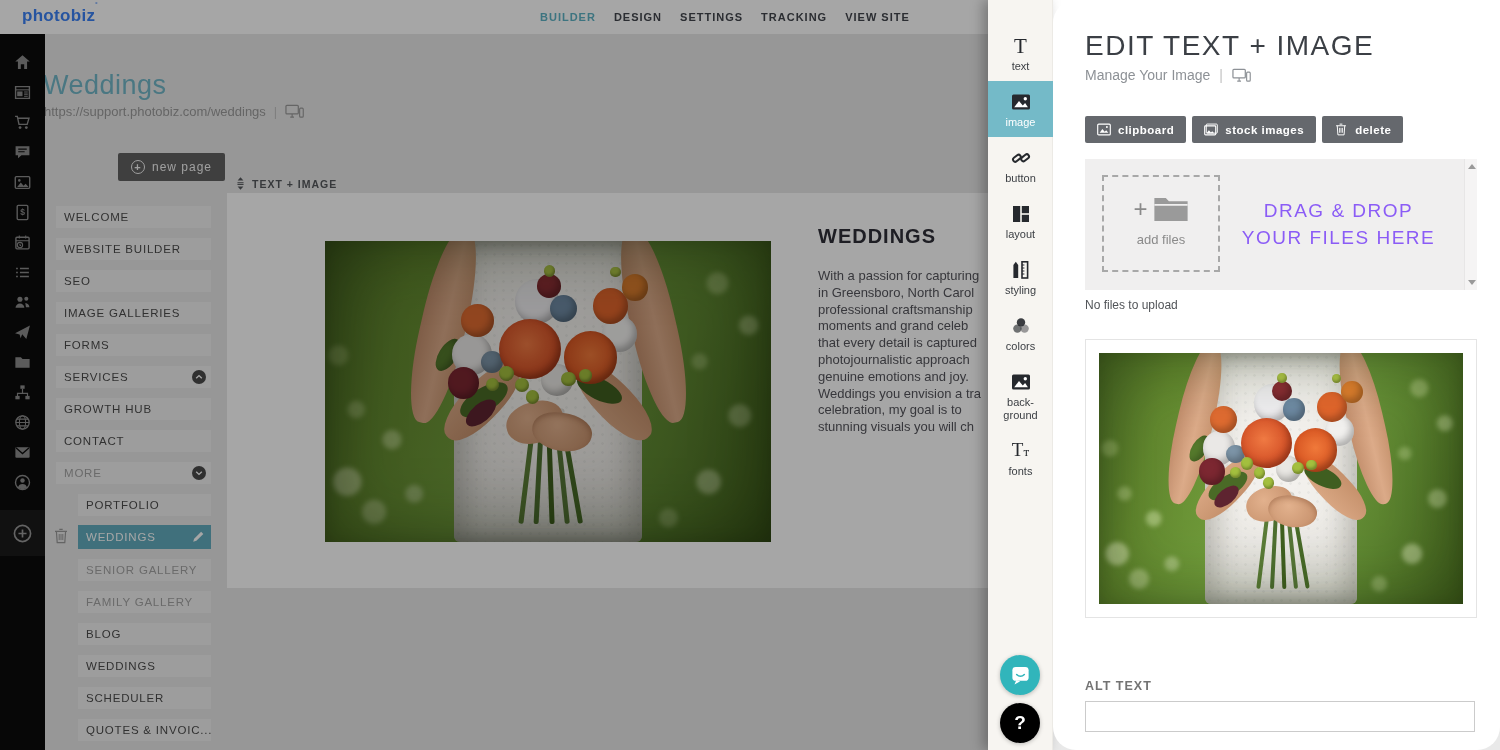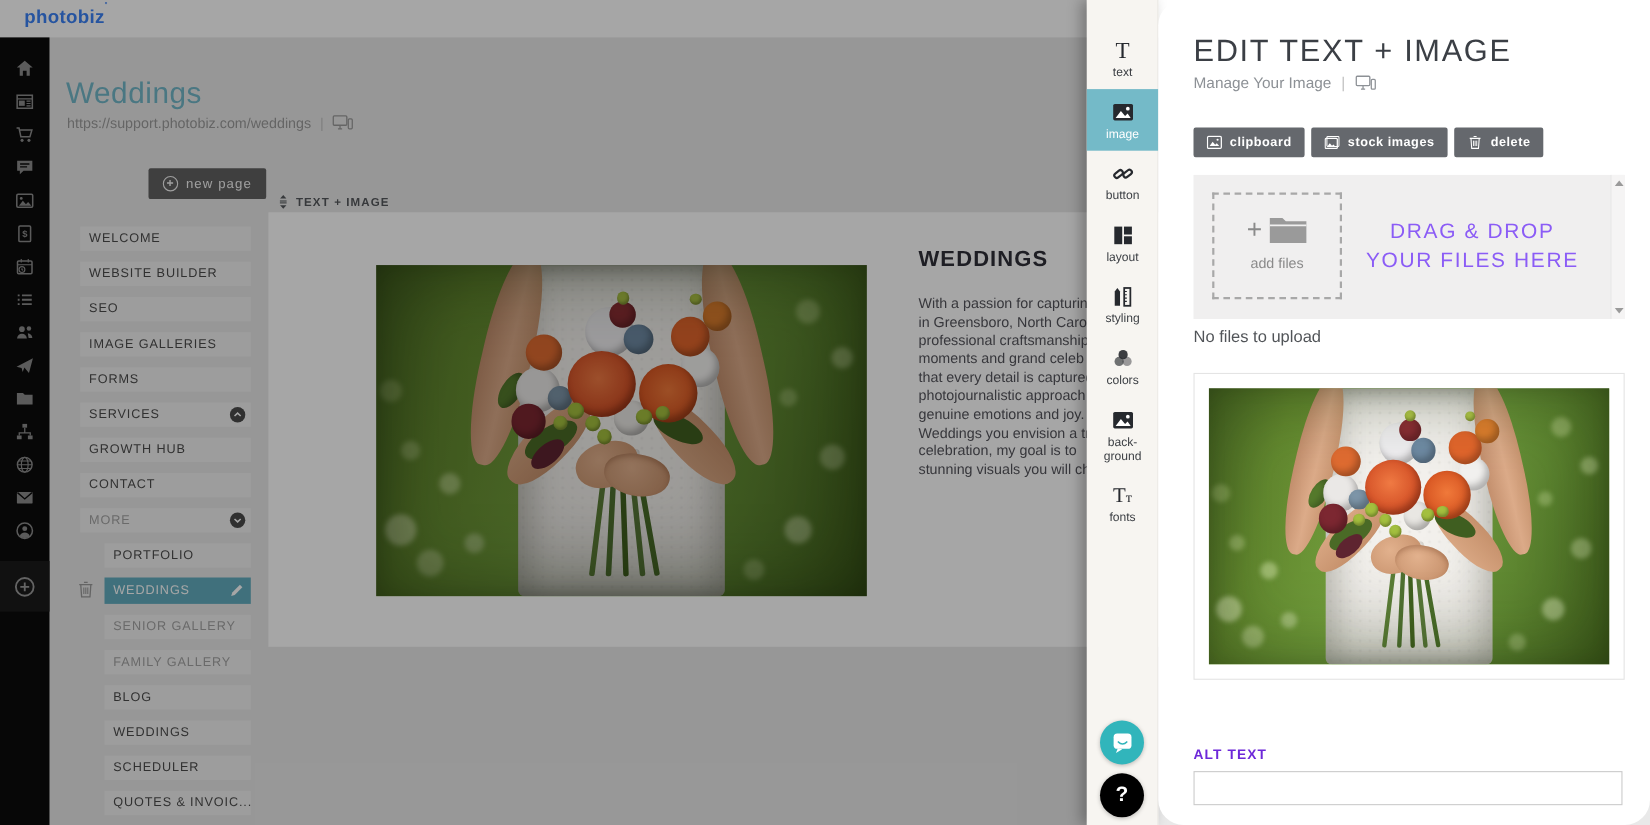--- a/index.html
+++ b/index.html
@@ -17,21 +17,21 @@
 
   
   .rail{position:absolute;left:0;top:34px;width:45px;height:716px;background:#0c0c0c;z-index:2;}
   .rail-icons{position:absolute;left:0;top:13px;width:45px;display:flex;flex-direction:column;align-items:center;}
   .rail-ic{width:45px;height:30px;display:flex;align-items:center;justify-content:center;color:#8d8d8d;cursor:pointer;}
   .rail-ic svg{width:17px;height:17px;fill:currentColor;}
   .rail-add{position:absolute;left:0;top:476px;width:45px;height:46px;background:#1b1b1b;display:flex;align-items:center;justify-content:center;color:#9a9a9a;cursor:pointer;}
   .rail-add svg{width:19px;height:19px;fill:currentColor;}
 
   
-  .content{position:absolute;left:45px;top:34px;width:943px;height:572px;z-index:1;}
+  .content{position:absolute;left:28px;top:34px;width:943px;height:572px;z-index:1;}
   .page-title{position:absolute;left:15px;top:36px;font-size:27px;font-weight:400;color:#72b7c8;letter-spacing:.5px;}
   .url-row{position:absolute;left:16px;top:70px;font-size:13px;color:#9b9b9b;display:flex;align-items:center;gap:8px;}
   .url-sep{color:#c2c2c2;}
   .dev-ic{color:#9b9b9b;display:inline-flex;}
   .dev-ic svg{width:19px;height:15px;}
 
   .newpage{position:absolute;left:90px;top:119px;height:28px;padding:0 13px;background:#616161;border:0;border-radius:2px;
            color:#f4f4f4;font-size:12px;letter-spacing:1px;display:flex;align-items:center;gap:7px;cursor:pointer;
            font-family:"Liberation Sans",sans-serif;}
   .plus-circ{width:14px;height:14px;border-radius:50%;border:1.5px solid #f4f4f4;display:inline-flex;align-items:center;justify-content:center;
@@ -95,27 +95,27 @@
   .dz-add-ico{margin-top:18px;display:flex;align-items:center;justify-content:center;gap:5px;color:#9a9a9a;}
   .dz-plus{font-size:24px;font-weight:300;color:#8a8a8a;line-height:22px;}
   .dz-add-ico svg{width:36px;height:27px;fill:#9a9a9a;}
   .dz-add-lab{margin-top:10px;font-size:13px;color:#8a8a8a;}
   .dz-big{position:absolute;left:145px;right:30px;top:38px;text-align:center;font-size:19px;color:#8b5cf6;
           letter-spacing:1.5px;line-height:27px;}
   .dz-sb{position:absolute;right:0;top:0;width:13px;height:100%;background:#f5f4f4;border-left:1px solid #e7e6e6;}
   .dz-sb .ar{position:absolute;left:3px;width:0;height:0;border-left:4px solid transparent;border-right:4px solid transparent;}
   .dz-sb .up{top:5px;border-bottom:5px solid #9a9a9a;}
   .dz-sb .dn{bottom:5px;border-top:5px solid #9a9a9a;}
-  .pn-status{position:absolute;left:32px;top:298px;font-size:15px;color:#515458;}
+  .pn-status{position:absolute;left:32px;top:298px;font-size:12px;color:#515458;}
 
   .preview-card{position:absolute;left:32px;top:339px;width:392px;height:279px;background:#fff;border:1px solid #e4e4e4;}
   .pv-photo{position:absolute;left:13px;top:13px;width:364px;height:251px;}
 
   .pn-meta{position:absolute;left:32px;top:627px;font-size:11px;color:#55585c;line-height:15px;}
-  .pn-altlab{position:absolute;left:32px;top:679px;font-size:12.5px;font-weight:bold;letter-spacing:1px;color:#6d28d9;}
+  .pn-altlab{position:absolute;left:32px;top:679px;font-size:12.5px;font-weight:bold;letter-spacing:1px;color:#737373;}
   .pn-altinput{position:absolute;left:32px;top:701px;width:390px;height:31px;border:1px solid #cbcbcb;background:#fff;
                padding:0 8px;font-size:13px;font-family:"Liberation Sans",sans-serif;color:#333;}
 
   
   .fab{position:absolute;width:40px;height:40px;border-radius:50%;z-index:20;display:flex;align-items:center;justify-content:center;cursor:pointer;}
   .fab-chat{left:1000px;top:655px;background:#31b5bb;box-shadow:0 1px 4px rgba(0,0,0,.25);}
   .fab-chat svg{width:21px;height:21px;}
   .fab-help{left:1000px;top:703px;background:#000;color:#fff;font-size:19px;font-weight:bold;box-shadow:0 1px 4px rgba(0,0,0,.25);}
 
   
@@ -185,20 +185,27 @@
   .b7{left:49%;top:8%;width:2.6%;height:4%;background:#b5cc4a;} .b8{left:64%;top:8.5%;width:2.4%;height:3.6%;background:#b5cc4a;}
   .ph-vig{inset:0;box-shadow:inset 0 0 70px rgba(22,38,6,.5),inset 0 0 16px rgba(0,0,0,.12);}
 </style>
 </head>
 <body>
 
 <div id="app">
 
   <div class="topbar">
     <div class="logo"><span>photobiz</span><sup>˚</sup></div>
+    <div class="topnav" id="topnav">
+        <span class="active">BUILDER</span>
+        <span class="">DESIGN</span>
+        <span class="">SETTINGS</span>
+        <span class="">TRACKING</span>
+        <span class="">VIEW SITE</span>
+      </div>
   </div>
 
   <div class="rail">
     <div class="rail-icons" id="rail-icons">
         <div class="rail-ic">
           <svg viewBox="0 0 16 16">
             <path d="M8 1.2 14.8 7H12.3v7H9.6V9.7H6.4V14H3.7V7H1.2Z"></path>
           </svg>
         </div>
         <div class="rail-ic">

